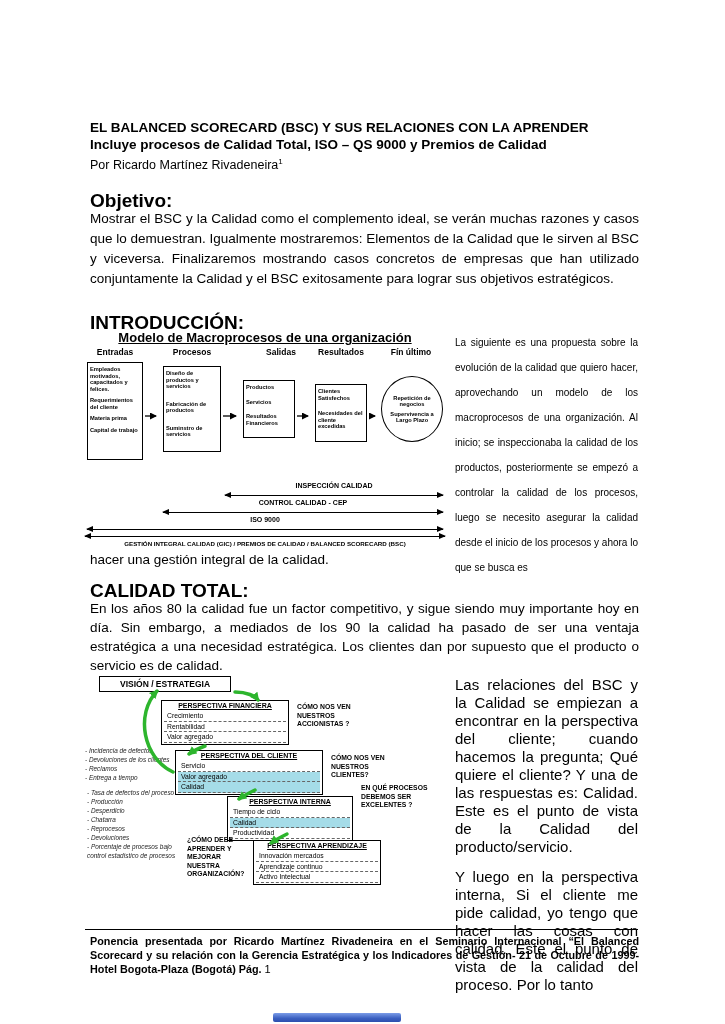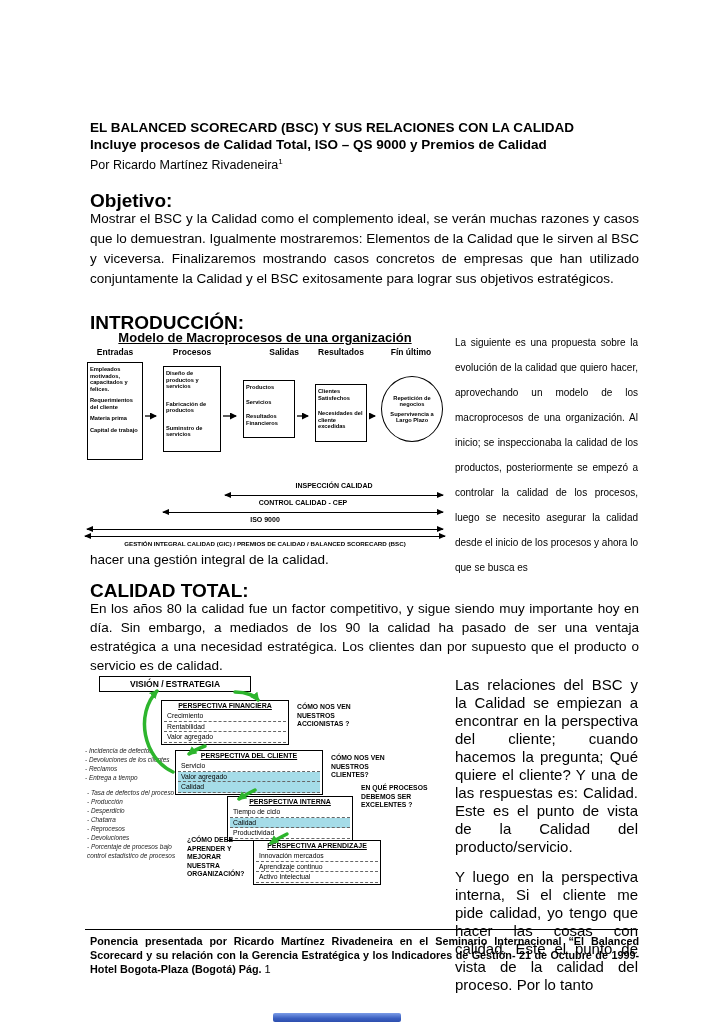--- a/index.html
+++ b/index.html
@@ -26,21 +26,21 @@
 
   .intro-row { left:85px; top:330px; width:553px; display:flex; gap:10px; }
   .intro-side { width:183px; font-size:10px; line-height:25px; text-align:justify; }
 
   
   .macro { width:360px; }
   .md-title { font-size:13px; font-weight:bold; text-decoration:underline; text-align:center; height:17px; }
   .md-headers { position:relative; height:13px; }
   .mh { position:absolute; top:0; font-size:8.5px; font-weight:bold; text-align:center; }
   .mh1 { left:2px; width:56px; } .mh2 { left:74px; width:66px; }
-  .mh3 { left:154px; width:60px;text-align:right; } .mh4 { left:226px; width:60px; }
+  .mh3 { left:166px; width:60px; } .mh4 { left:226px; width:60px; }
   .mh5 { left:292px; width:68px; }
   .md-canvas { position:relative; height:118px; }
   .mbox { position:absolute; border:1px solid #000; padding:3px 2px; }
   .mi { font-size:5.7px; font-weight:bold; line-height:6.5px; margin-bottom:5px; }
   .mi:last-child { margin-bottom:0; }
   .b-entradas { left:2px; top:2px; width:56px; height:98px; }
   .b-procesos { left:78px; top:6px; width:58px; height:86px; }
   .b-procesos .mi { margin-bottom:11px; }
   .b-salidas { left:158px; top:20px; width:52px; height:58px; }
   .b-salidas .mi { margin-bottom:8px; }
@@ -70,21 +70,21 @@
 
   .continuation { left:90px; top:552px; font-size:13.5px; }
   .calidad-h { left:90px; top:580px; }
   .calidad-b { left:90px; top:599px; width:549px; line-height:19px; }
 
   
   .bsc-row { left:85px; top:676px; width:553px; display:flex; gap:10px; }
   .bsc-left { width:360px; }
   .bsc-title { font-size:13.5px; font-weight:bold; text-decoration:underline; text-align:center; height:18px; }
   .bsc-canvas { position:relative; height:232px; }
-  .vision { position:absolute; left:14px; top:0; width:152px; height:16px; border:1.5px solid #000;
+  .vision { position:absolute; left:14px; top:0; width:132px; height:16px; border:1.5px solid #000;
     font-size:8.5px; font-weight:bold; display:flex; align-items:center; justify-content:center; }
   .pbox { position:absolute; border:1px solid #000; background:#fff; padding-bottom:1px; }
   .pb-title { font-size:7px; font-weight:bold; text-decoration:underline; text-align:center; line-height:10px; }
   .pb-item { font-size:6.8px; line-height:9.5px; padding:0 3px; margin:0 2px; border-bottom:1px dashed #666; }
   .pb-item.hl { background:#a5dce8; }
   .p-fin { left:76px;  top:24px;  width:128px; }
   .p-cli { left:90px;  top:74px;  width:148px; }
   .p-int { left:142px; top:120px; width:126px; }
   .p-apr { left:168px; top:164px; width:128px; }
   .ann { position:absolute; font-size:6.8px; font-weight:bold; line-height:8.5px; }
@@ -106,21 +106,21 @@
 
   .bottom-bar { left:273px; top:1013px; width:128px; height:9px; border-radius:2px;
     background:linear-gradient(180deg,#7b9ce8 0%, #3a5fc0 60%, #2d4fae 100%); }
 </style>
 </head>
 <body>
 
 <div class="page">
 
   <div class="abs doc-header">
-    <div class="h-title">EL BALANCED SCORECARD (BSC) Y SUS RELACIONES CON LA CALIDAD</div>
+    <div class="h-title">EL BALANCED SCORECARD (BSC) Y SUS RELACIONES CON LA APRENDER</div>
     <div class="h-title">Incluye procesos de Calidad Total, ISO – QS 9000 y Premios de Calidad</div>
     <div class="h-author"><span>Por Ricardo Martínez Rivadeneira</span><sup class="fn">1</sup></div>
   </div>
 
   <div class="abs sec-h objetivo-h">Objetivo:</div>
   <div class="abs sec-b objetivo-b">Mostrar el BSC y la Calidad como el complemento ideal, se verán muchas razones y casos que lo demuestran. Igualmente mostraremos: Elementos de la Calidad que le sirven al BSC y viceversa. Finalizaremos mostrando casos concretos de empresas que han utilizado conjuntamente la Calidad y el BSC exitosamente para lograr sus objetivos estratégicos.</div>
 
   <div class="abs sec-h intro-h">INTRODUCCIÓN:</div>
 
   <div class="abs intro-row">

